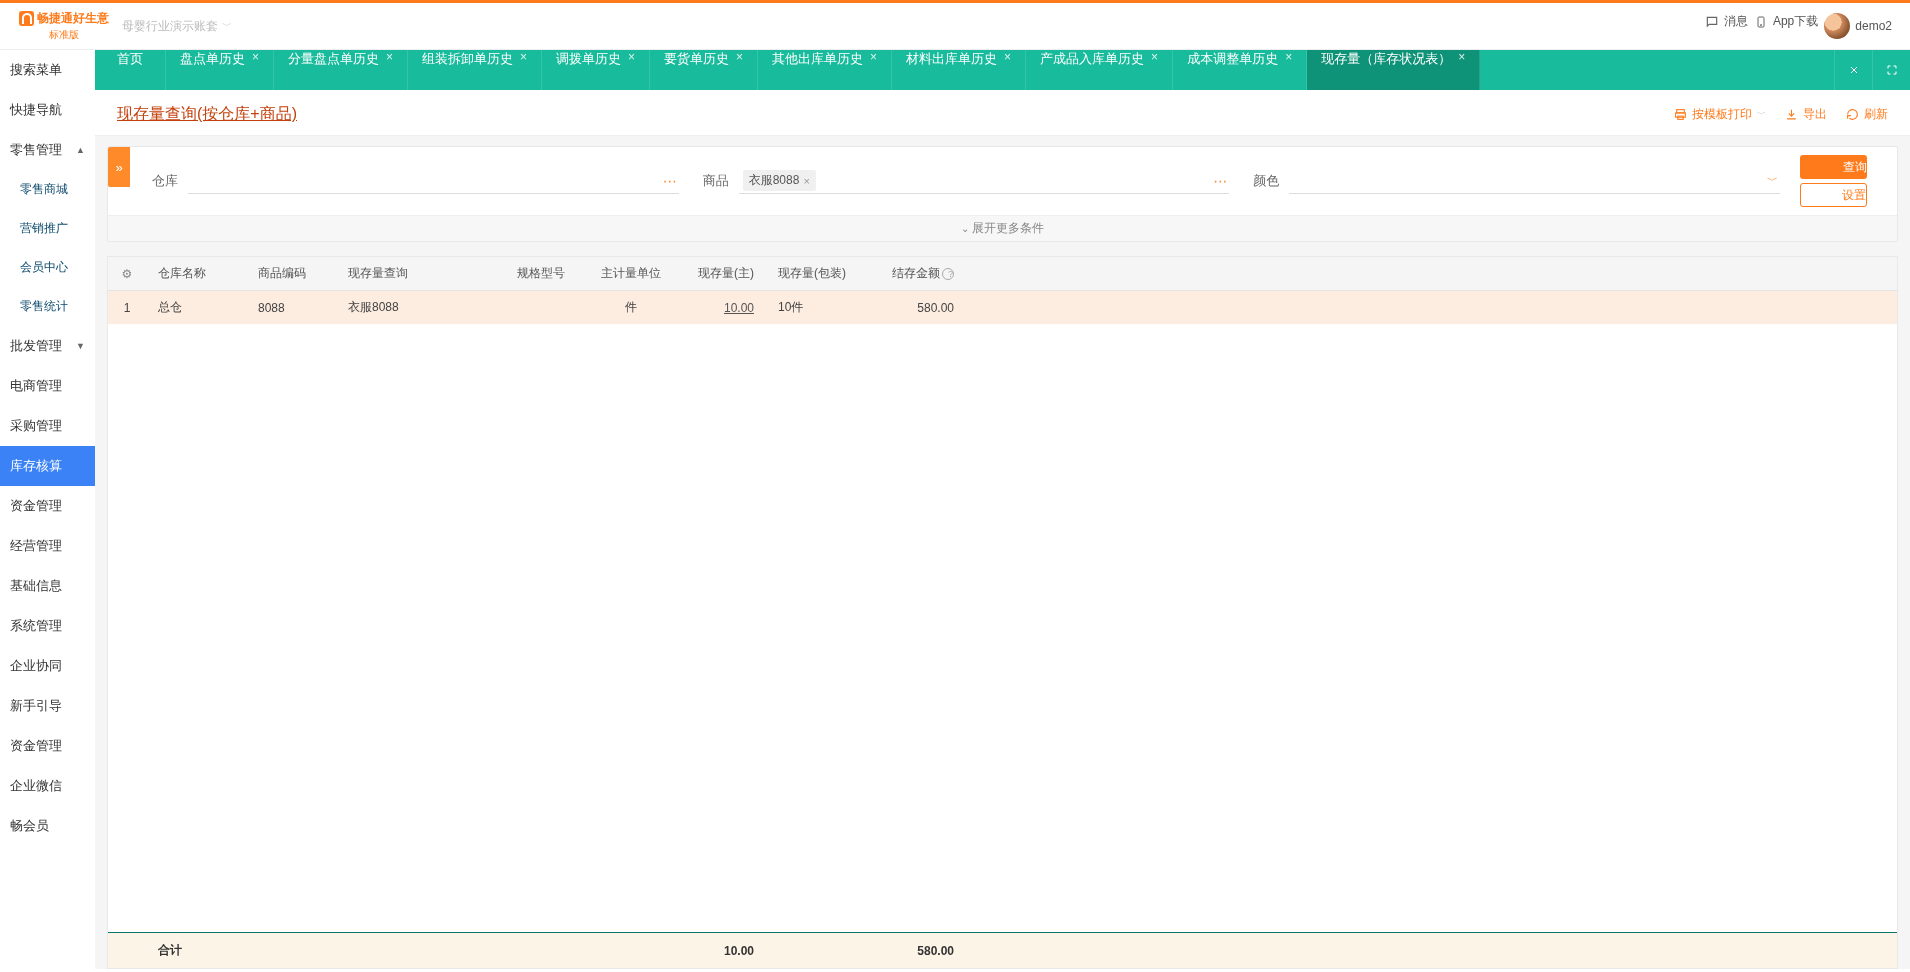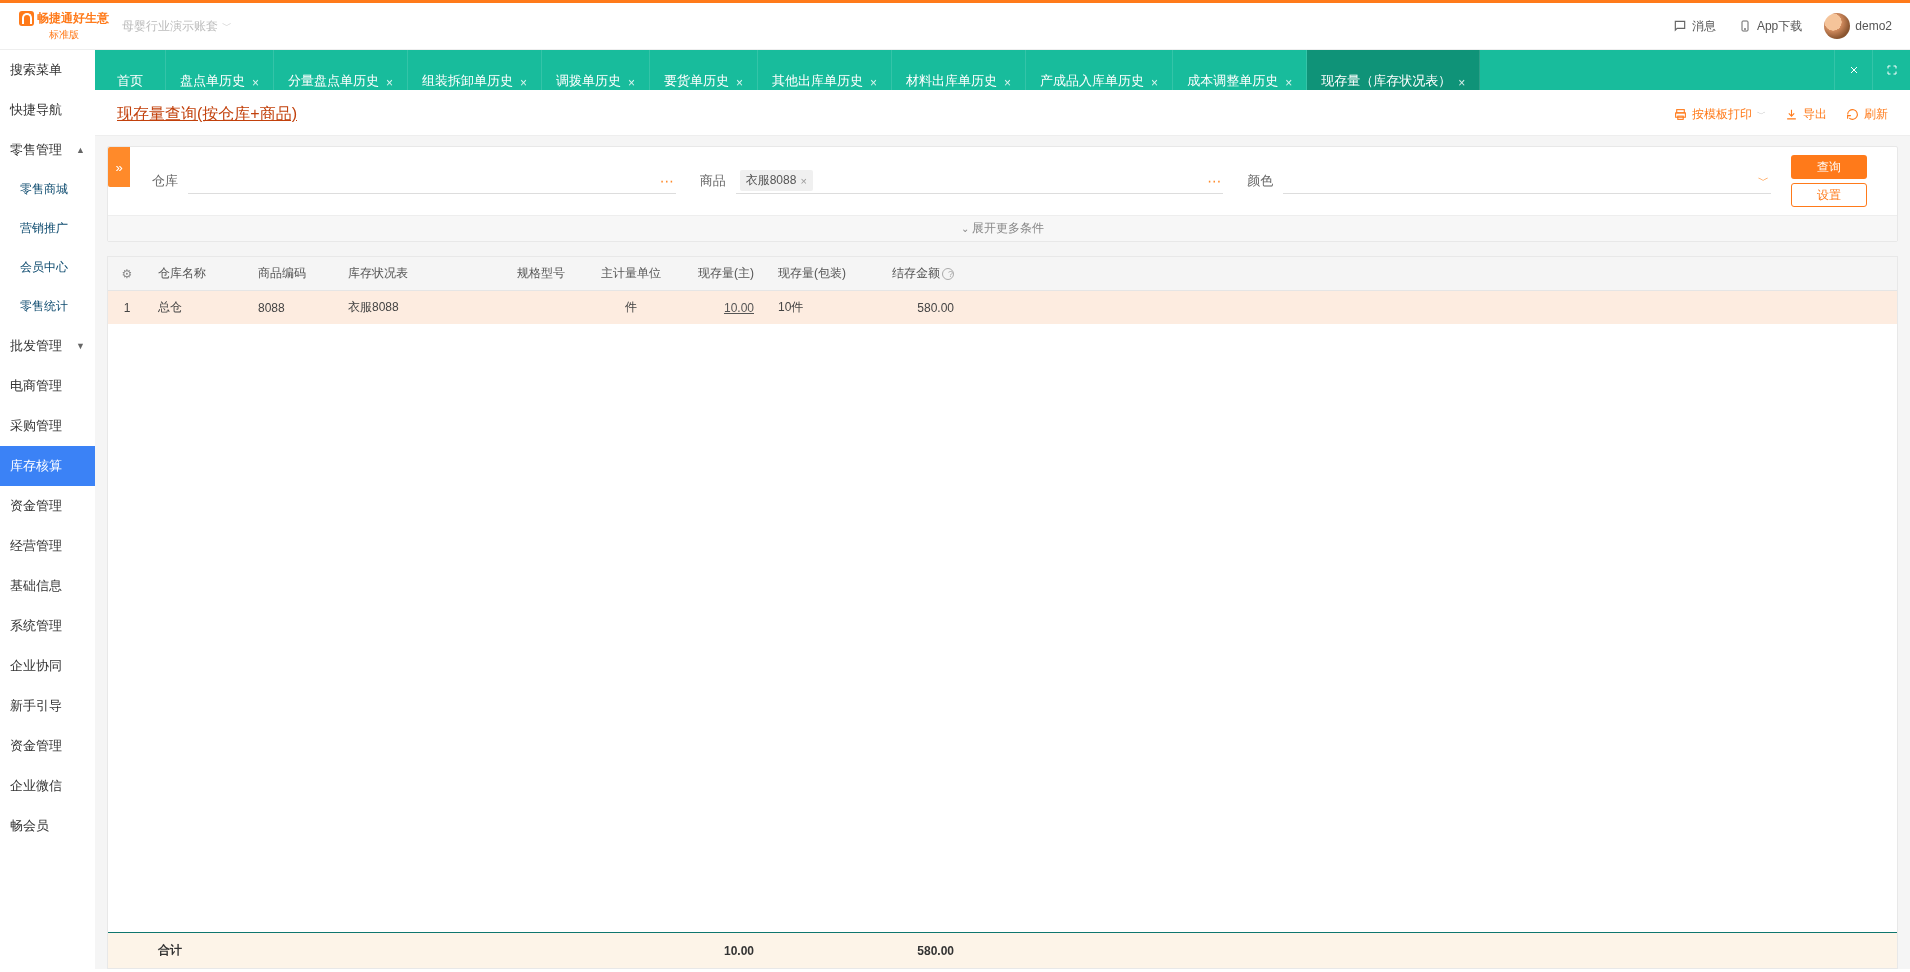--- a/index.html
+++ b/index.html
@@ -8,38 +8,38 @@
 
 .header { height:47px; display:flex; align-items:center; border-bottom:1px solid #eee; padding:0 18px; }
 .logo-wrap { width:92px; display:flex; flex-direction:column; align-items:center; gap:1px; }
 .logo-row { display:flex; align-items:center; gap:3px; }
 .logo-ico { width:15px; height:15px; background:#ff7a1a; border-radius:3px; position:relative; }
 .logo-ico:before { content:""; position:absolute; width:6px; height:9px; border:2px solid #fff; border-bottom:none; border-radius:6px 6px 0 0; top:2px; left:3px; }
 .logo-txt { font-size:12px; font-weight:bold; color:#ff7a1a; }
 .logo-sub { font-size:10px; color:#ff7a1a; }
 .acct { margin-left:12px; color:#bbb; font-size:12px; display:flex; align-items:center; gap:4px; }
 .acct-caret { font-size:10px; color:#ccc; }
-.hdr-right { margin-left:auto; display:flex; align-items:center; gap:22px; }
+.hdr-right { margin-left:auto; display:flex; align-items:flex-start; gap:6px; }
 .hdr-item { display:flex; align-items:center; gap:5px; color:#555; font-size:12px; cursor:pointer; }
 .ico { display:inline-flex; width:14px; height:14px; align-items:center; justify-content:center; }
 .avatar { width:26px; height:26px; border-radius:50%; background:radial-gradient(circle at 35% 35%, #f5c49a 35%, #d18b5e 36%, #8a5530 70%); }
 
 
 .main { display:flex; height:calc(100% - 50px); }
 .sidebar { width:95px; background:#fff; height:100%; overflow-y:auto; }
 .sb-item { padding:11px 10px; font-size:13px; color:#333; cursor:pointer; display:flex; align-items:center; justify-content:space-between; white-space:nowrap; }
 .sb-item.sub { padding-left:20px; color:#0c4a6e; font-size:12px; }
 .sb-item.active { background:#3b82f6; color:#fff; }
 .sb-caret { font-size:9px; color:#666; }
 
 .content { flex:1; display:flex; flex-direction:column; background:#f5f5f5; min-width:0; }
 
 
 .tabbar { height:40px; background:#18bc9c; display:flex; align-items:stretch; color:#fff; font-size:13px; }
-.tab { padding:0 14px; display:flex; align-items:flex-end; gap:7px; cursor:pointer; border-right:1px solid rgba(255,255,255,0.12); white-space:nowrap; }
+.tab { padding:0 14px; display:flex; align-items:flex-start; gap:7px; cursor:pointer; border-right:1px solid rgba(255,255,255,0.12); white-space:nowrap; }
 .tab.home { padding:0 22px; }
 .tab.active { background:#0f9378; }
 .tab-x { font-size:12px; opacity:.85; }
 .tab-end { margin-left:auto; display:flex; }
 .tab-btn { width:38px; display:flex; align-items:center; justify-content:center; border-left:1px solid rgba(255,255,255,0.12); cursor:pointer; }
 
 
 .page-head { background:#fff; padding:14px 22px 10px; display:flex; align-items:center; border-bottom:1px solid #eee; margin:0; }
 .page-title { font-size:16px; color:#c2410c; font-weight:400;text-decoration:underline; }
 .ph-actions { margin-left:auto; display:flex; align-items:center; gap:18px; font-size:12px; }
@@ -53,21 +53,21 @@
 .expand-handle { position:absolute; left:0; top:0; width:22px; height:40px; background:#ff8a2a; color:#fff; display:flex; align-items:center; justify-content:center; cursor:pointer; border-radius:2px 0 0 2px; }
 .filter-row { display:flex; align-items:center; padding:8px 30px 8px 40px; gap:20px; }
 .f-group { display:flex; align-items:center; gap:10px; flex:1; }
 .f-label { color:#666; font-size:13px; white-space:nowrap; min-width:30px; text-align:right; }
 .f-input { flex:1; height:26px; border:none; border-bottom:1px solid #ddd; display:flex; align-items:center; padding:0 4px; gap:6px; position:relative; }
 .f-tag { background:#f0f0f0; border-radius:2px; padding:2px 6px; font-size:12px; color:#555; display:flex; align-items:center; gap:4px; }
 .f-tag-x { color:#999; cursor:pointer; font-size:11px; }
 .f-more { color:#ff8a2a; font-size:14px; position:absolute; right:2px; cursor:pointer; }
 .f-caret { color:#ff8a2a; font-size:11px; position:absolute; right:2px; cursor:pointer; }
 .f-btns { display:flex; flex-direction:column; gap:4px; }
-.btn-q { width:76px; height:24px; border:none; border-radius:3px; font-size:12px; cursor:pointer; }
+.btn-q { width:67px; height:24px; border:none; border-radius:3px; font-size:12px; cursor:pointer;text-align:right; }
 .btn-primary { background:#ff7a1a; color:#fff; }
 .btn-outline { background:#fff; color:#ff7a1a; border:1px solid #ff7a1a; }
 .filter-expand { text-align:center; padding:4px 0; background:#f7f7f7; color:#888; font-size:12px; cursor:pointer; border-top:1px solid #eee; }
 
 
 .table-wrap { margin:14px 12px 0; background:#fff; border:1px solid #e8e8e8; flex:1; display:flex; flex-direction:column; min-height:0; }
 .tbl { width:100%; border-collapse:collapse; }
 .tbl th { background:#f5f5f5; font-weight:normal; color:#555; font-size:12px; padding:8px 6px; border-bottom:1px solid #e5e5e5; text-align:center; white-space:nowrap; }
 .tbl th.left, .tbl td.left { text-align:left; padding-left:12px; }
 .tbl th.right, .tbl td.right { text-align:right; padding-right:12px; }
@@ -330,21 +330,21 @@
             <col style="width:90px">
             <col style="width:100px">
             <col style="width:100px">
             <col>
         </colgroup>
         <thead>
             <tr>
           <th><span class="gear">⚙</span></th>
           <th class="left">仓库名称</th>
           <th class="left">商品编码</th>
-          <th class="left">库存状况表</th>
+          <th class="left">现存量查询</th>
           <th>规格型号</th>
           <th>主计量单位</th>
           <th class="right">现存量(主)</th>
           <th class="left">现存量(包装)</th>
           <th class="right"><span>结存金额</span><span class="help-ico">?</span></th>
           <th></th>
         </tr>
           </thead>
       </table>
       <div class="tbl-body">

